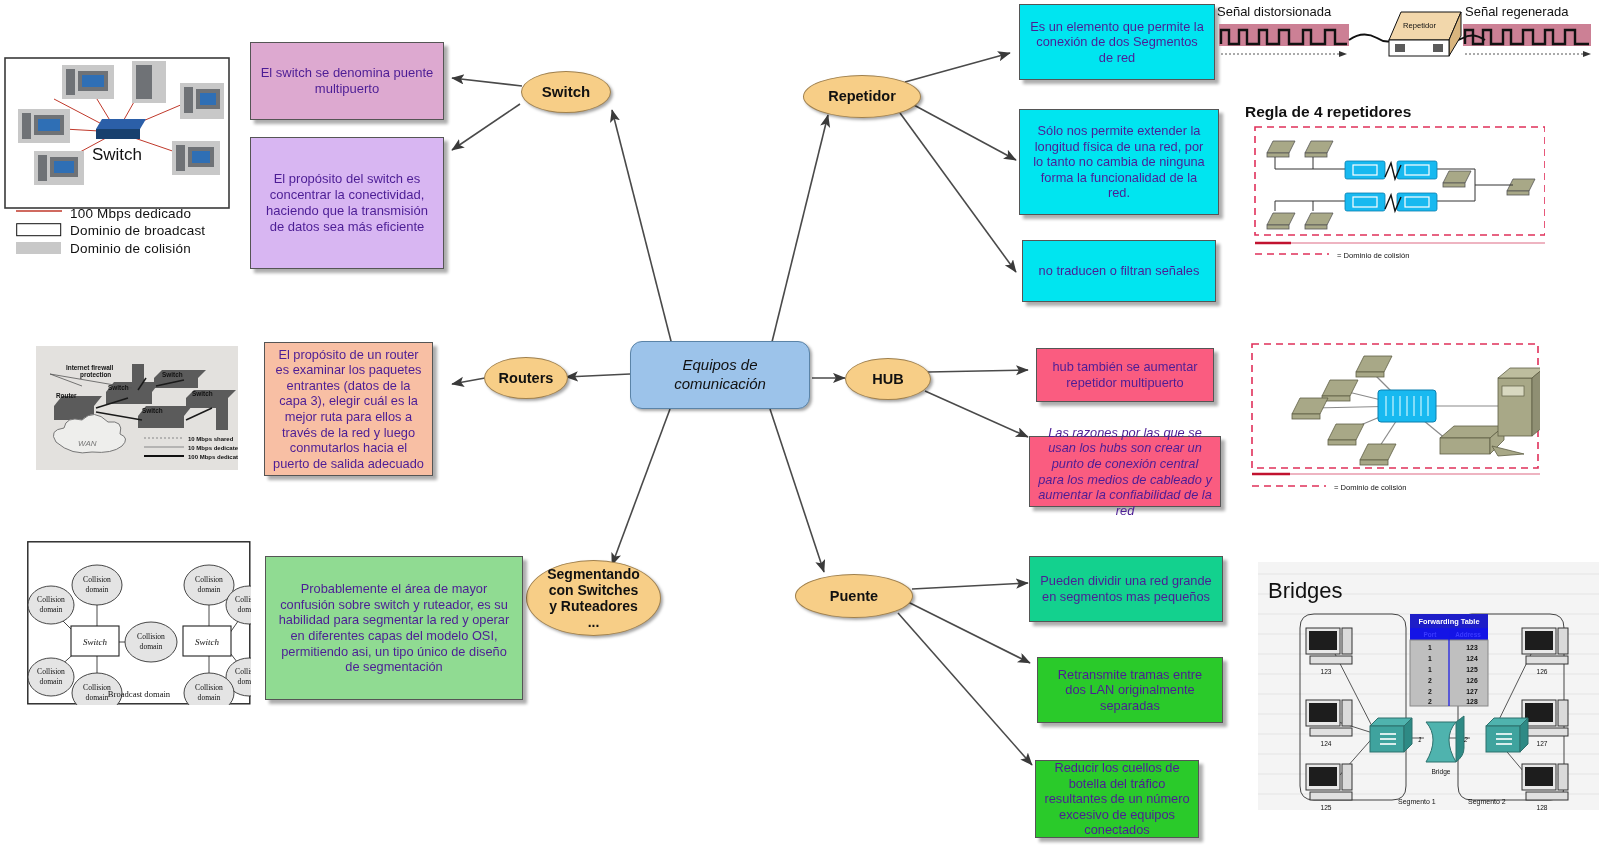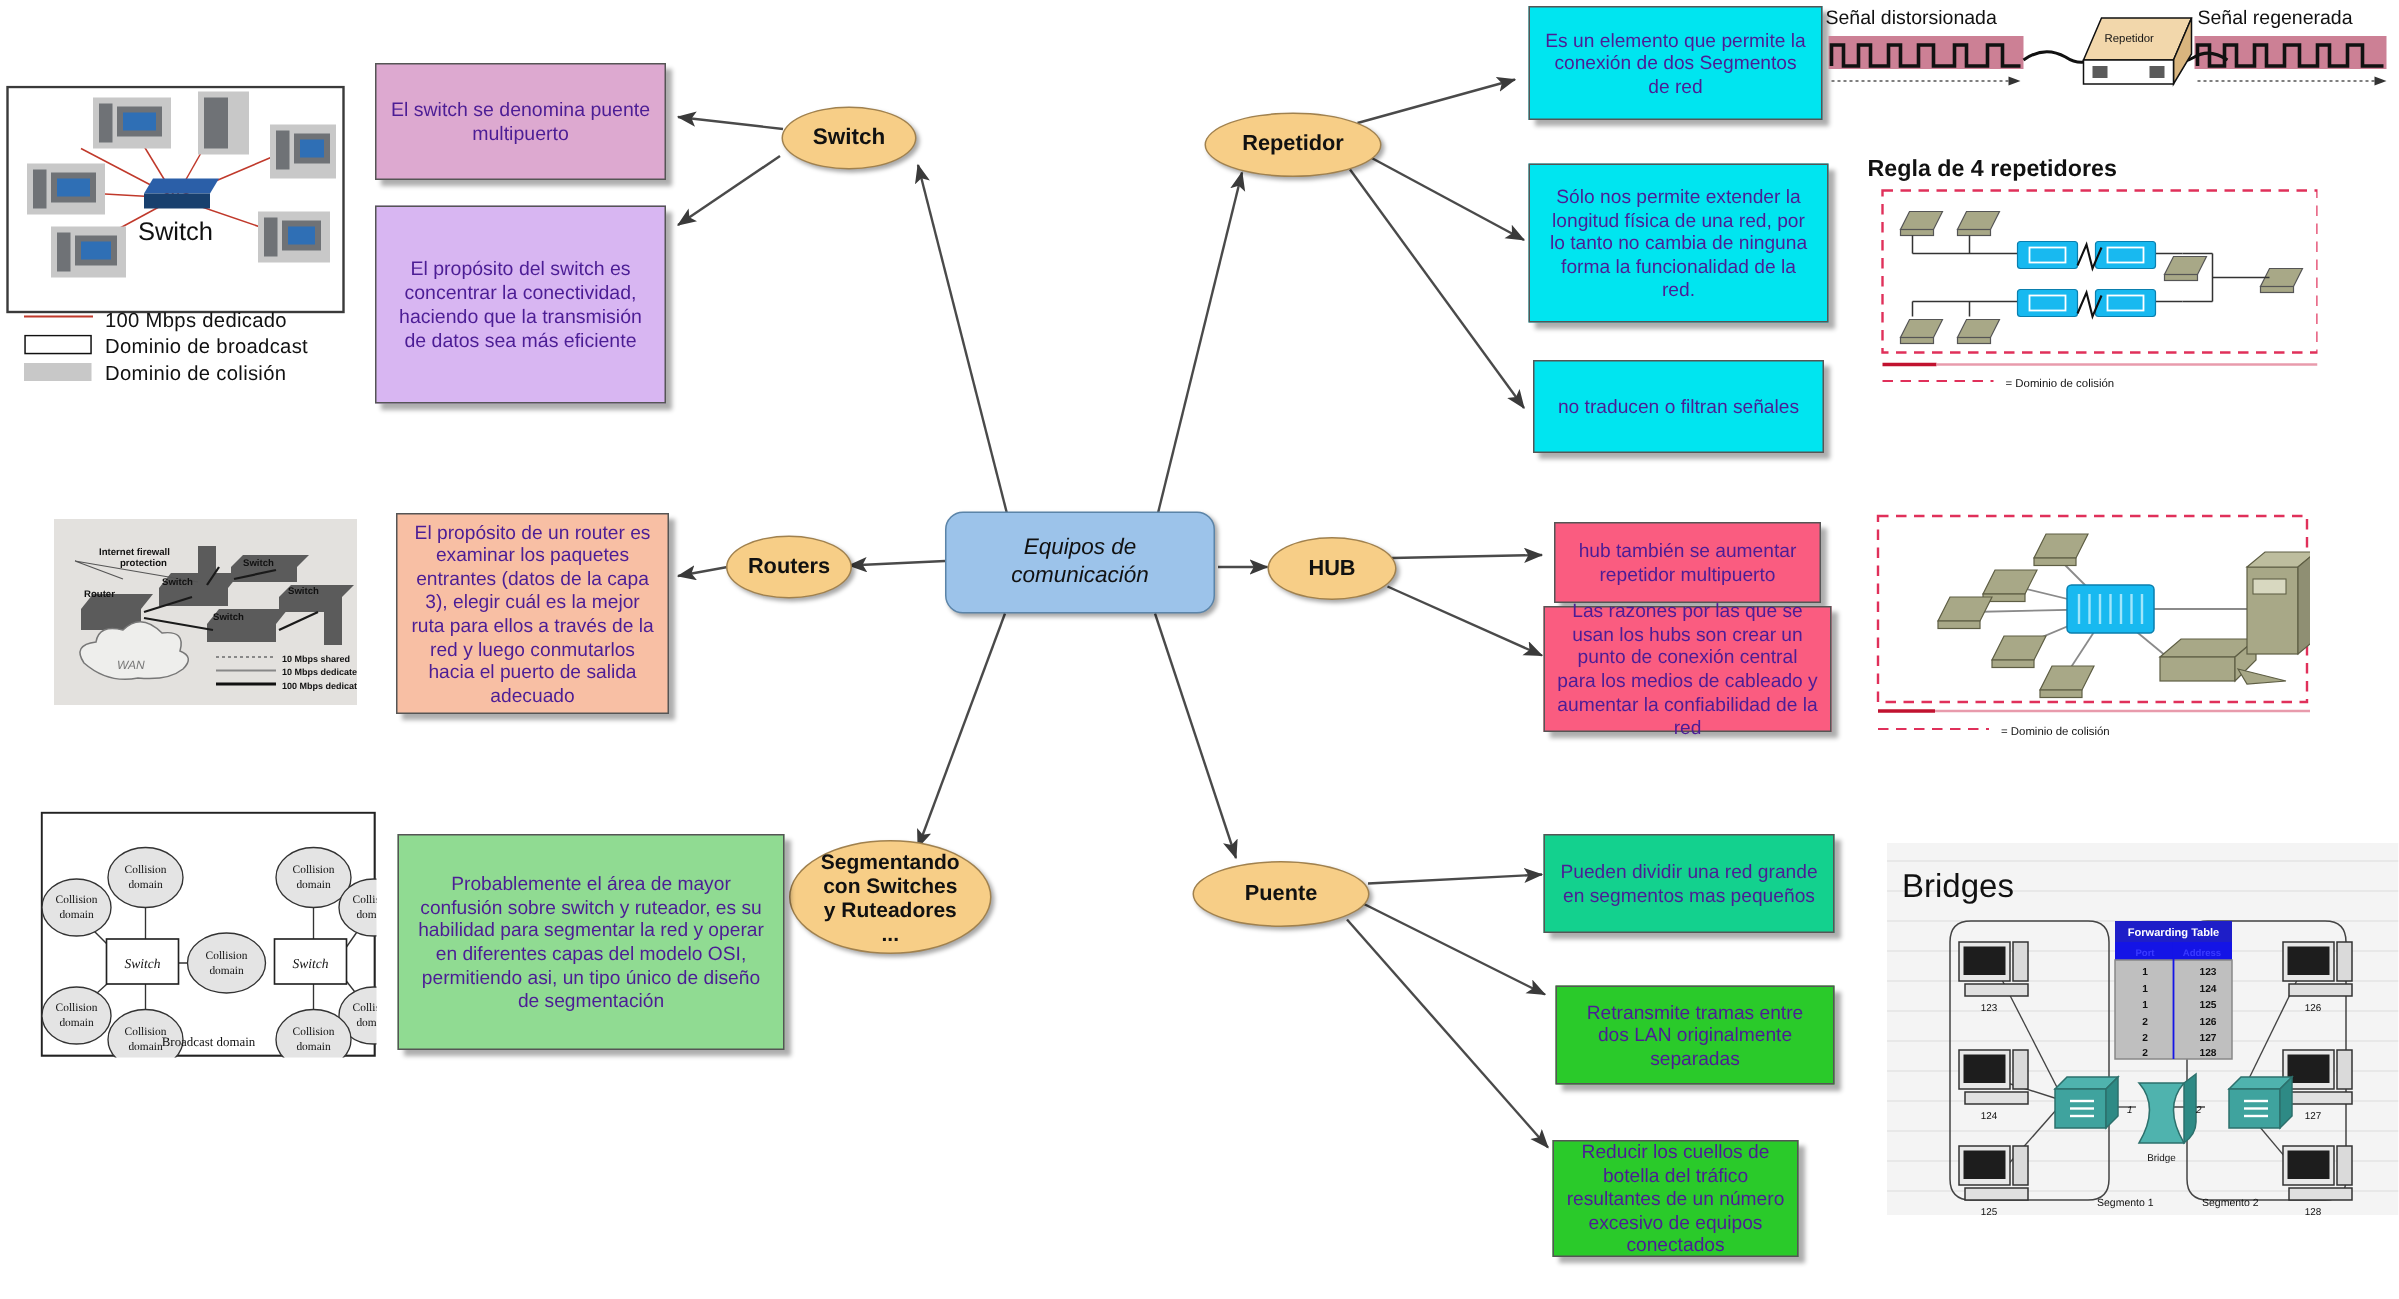--- a/index.html
+++ b/index.html
@@ -116,21 +116,21 @@
   </div>
 
   <div class="box" style="left:250px; top:42px; width:194px; height:78px; background:#DDA9D0; font-size:13px;">
     <span>El switch se denomina puente multipuerto</span>
   </div>
 
   <div class="box" style="left:250px; top:137px; width:194px; height:132px; background:#D8B6F2; font-size:13px;">
     <span>El propósito del switch es concentrar la conectividad, haciendo que la transmisión de datos sea más eficiente</span>
   </div>
 
-  <div class="box" style="left:264px; top:342px; width:182px; height:134px; background:#F8BFA4; font-size:12.8px;">
+  <div class="box" style="left:264px; top:342px; width:169px; height:134px; background:#F8BFA4; font-size:12.8px;">
     <span>El propósito de un router es examinar los paquetes entrantes (datos de la capa 3), elegir cuál es la mejor ruta para ellos a través de la red y luego conmutarlos hacia el puerto de salida adecuado</span>
   </div>
 
   <div class="box" style="left:265px; top:556px; width:258px; height:144px; background:#90DB92; font-size:12.8px;">
     <span>Probablemente el área de mayor confusión sobre switch y ruteador, es su habilidad para segmentar la red y operar en diferentes capas del modelo OSI, permitiendo asi, un tipo único de diseño de segmentación</span>
   </div>
 
   <div class="box" style="left:1019px; top:4px; width:196px; height:76px; background:#00E5F0; font-size:12.8px;">
     <span>Es un elemento que permite la conexión de dos Segmentos de red</span>
   </div>
@@ -140,21 +140,21 @@
   </div>
 
   <div class="box" style="left:1022px; top:240px; width:194px; height:62px; background:#00E5F0; font-size:12.8px;">
     <span>no traducen o filtran señales</span>
   </div>
 
   <div class="box" style="left:1036px; top:348px; width:178px; height:54px; background:#FA5C80; font-size:12.8px;">
     <span>hub también se aumentar repetidor multipuerto</span>
   </div>
 
-  <div class="box" style="left:1029px; top:404px; width:192px; height:84px; background:#FA5C80; font-size:12.8px;">
+  <div class="box" style="left:1029px; top:436px; width:192px; height:71px; background:#FA5C80; font-size:12.8px;font-style:italic;">
     <span>Las razones por las que se usan los hubs son crear un punto de conexión central para los medios de cableado y aumentar la confiabilidad de la red</span>
   </div>
 
   <div class="box" style="left:1029px; top:556px; width:194px; height:66px; background:#13D18E; font-size:12.8px;">
     <span>Pueden dividir una red grande en segmentos mas pequeños</span>
   </div>
 
   <div class="box" style="left:1037px; top:657px; width:186px; height:66px; background:#2ACA2A; font-size:12.8px;">
     <span>Retransmite tramas entre dos LAN originalmente separadas</span>
   </div>

